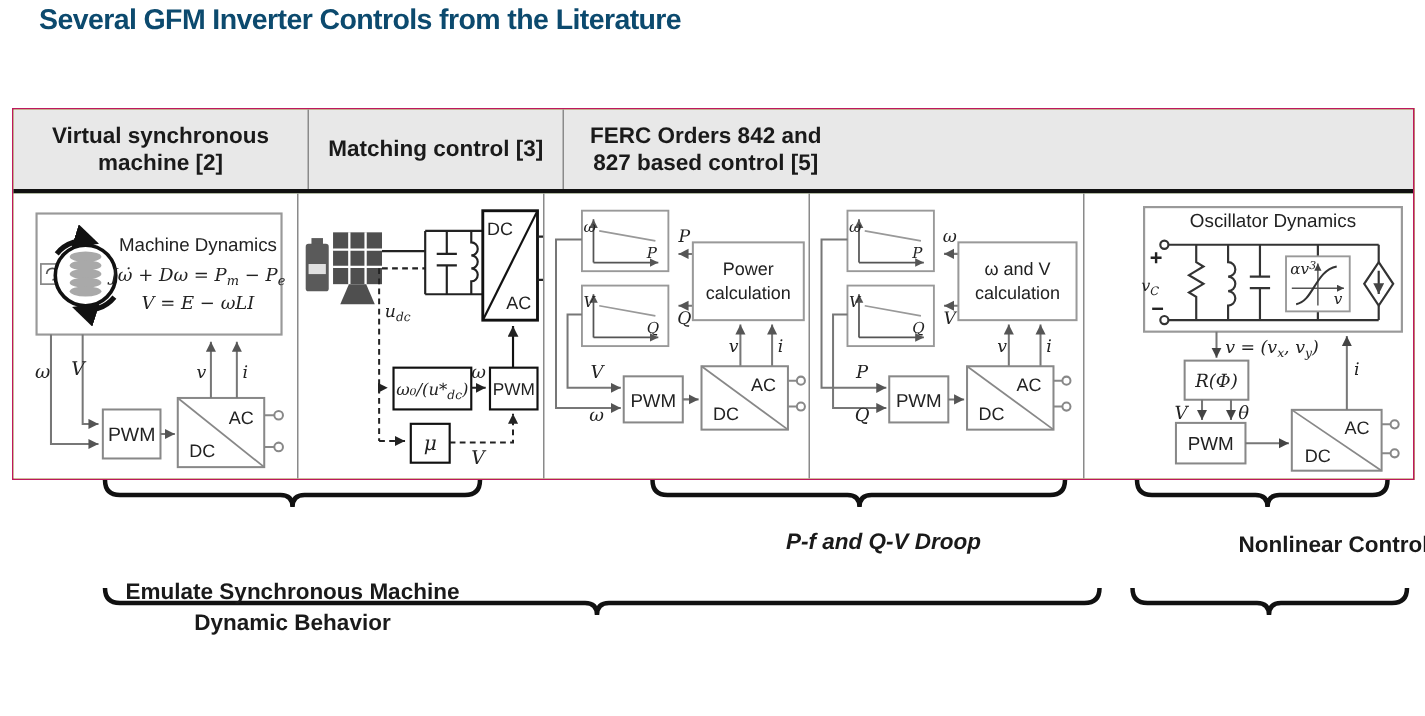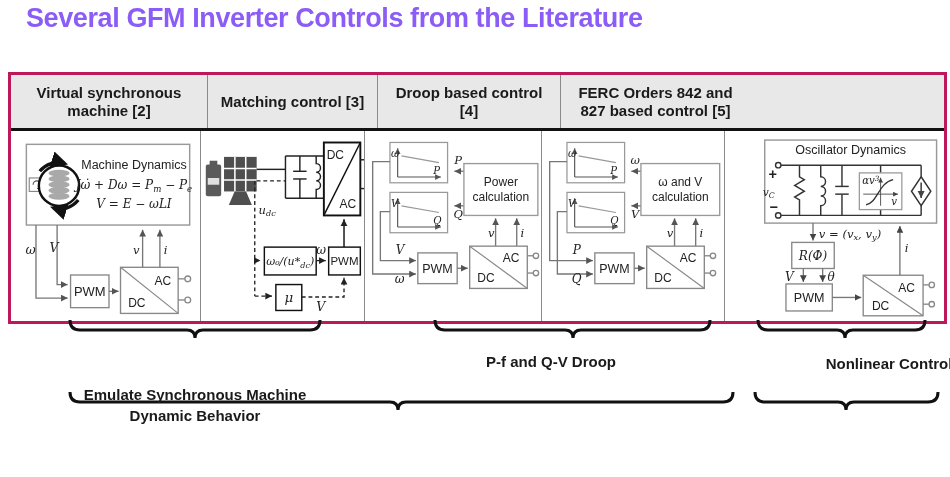--- a/index.html
+++ b/index.html
@@ -1,53 +1,52 @@
 <!DOCTYPE html>
 <html><head>
 <meta charset="utf-8">
 <style>
   html,body{margin:0;padding:0;background:#fff;}
   .page{position:relative;width:950px;height:477px;background:#fff;overflow:hidden;
         font-family:"Liberation Sans",sans-serif;color:#111;}
-  .title{position:absolute;left:26px;top:3px;font-size:27px;font-weight:bold;
-         letter-spacing:-0.4px;color:#8b5cf6;white-space:nowrap;}
-  .table{position:absolute;left:8px;top:72px;width:933px;border:3px solid #be185d;background:#84cc16;}
+  .title{position:absolute;left:26px;top:3px;font-size:19px;font-weight:bold;
+         letter-spacing:-0.4px;color:#0c4a6e;white-space:nowrap;}
+  .table{position:absolute;left:8px;top:72px;width:933px;border:1px solid #be185d;background:#84cc16;}
   .hdr-row{display:flex;background:#e8e8e8;border-bottom:3px solid #111;}
   .hdr-cell{box-sizing:border-box;height:53px;display:flex;align-items:center;justify-content:center;
             text-align:center;font-weight:bold;font-size:15px;line-height:18px;color:#1a1a1a;
             border-right:1px solid #8a8a8a;padding:0 8px;}
   .hdr-cell:last-child{border-right:none;}
   .body-row{display:flex;background:#fff;}
   .body-cell{box-sizing:border-box;height:190px;border-right:1px solid #8a8a8a;position:relative;}
   .body-cell:last-child{border-right:none;margin-left:32px;}
   .body-cell svg{display:block;width:100%;height:100%;}
   .w1{width:197px}.w2{width:170px}.w3{width:183px}.w4{width:189px}.w5{width:194px}
   .braces{position:absolute;left:0;top:316px;width:950px;height:161px;}
   .blabel{position:absolute;text-align:center;font-weight:bold;font-size:15px;line-height:21px;color:#1a1a1a;}
   .lbl-emulate{left:60px;top:341px;width:270px;margin-top:43px;}
-  .lbl-pfqv{left:416px;top:351px;width:270px;}
+  .lbl-pfqv{left:454px;top:351px;width:270px;font-style:italic;}
   .lbl-nonlinear{left:803px;top:353px;width:172px;}
   .lbl-phasor{left:255px;top:424px;width:290px;}
   .lbl-time{left:742px;top:424px;width:204px;}
   text{fill:#222;}
   .sans{font-family:"Liberation Sans",sans-serif;}
   .math{font-family:"DejaVu Serif",serif;font-style:italic;}
 </style>
 </head>
 <body>
 
 <div class="page">
 
   <div class="title">Several GFM Inverter Controls from the Literature</div>
 
   <div class="table">
     <div class="hdr-row">
       <div class="hdr-cell w1">Virtual synchronous machine [2]</div>
       <div class="hdr-cell w2">Matching control [3]</div>
-      <div class="hdr-cell w3">Droop based control [4]</div>
       <div class="hdr-cell w4">FERC Orders 842 and 827 based control [5]</div>
     </div>
 
     <div class="body-row">
 
       <div class="body-cell w1">
         <svg viewBox="0 0 197 190">
           <defs>
             <marker id="a1" markerWidth="7" markerHeight="7" refX="5" refY="2.5" orient="auto">
               <path d="M0,0 L5,2.5 L0,5 Z" fill="#555"></path>

